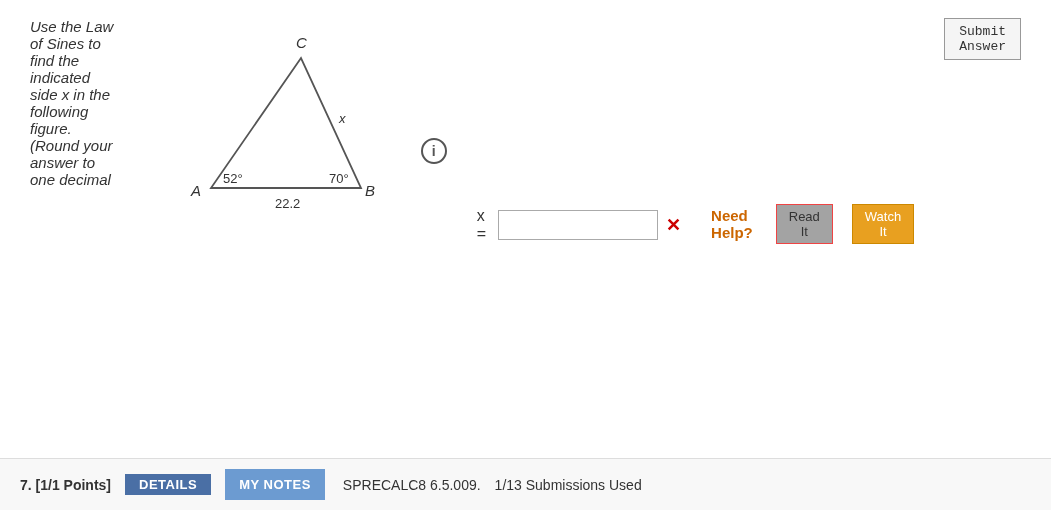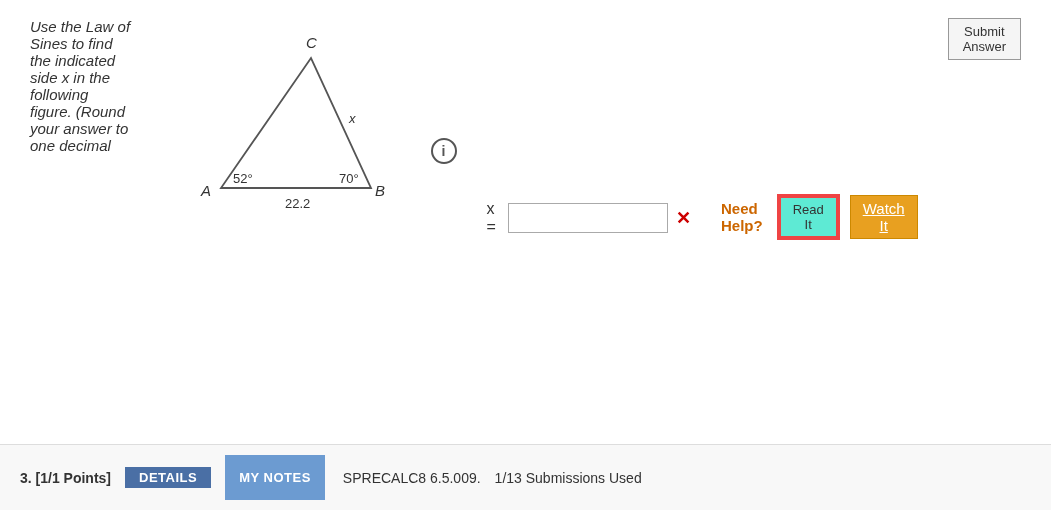--- a/index.html
+++ b/index.html
@@ -80,57 +80,57 @@
     .x-mark {
       color: #cc0000;
       font-size: 18px;
       font-weight: bold;
     }
     .need-help-row {
       display: flex;
       align-items: center;
       margin-left: 30px;
       margin-bottom: 18px;
-      gap: 10px;
+      gap: 19px;
     }
     .need-help-label {
       font-size: 15px;
       font-weight: bold;
       color: #cc6600;
       margin-right: 4px;
     }
     .read-it-btn {
-      background: #5eead4;
-      border: 4px solid #ef4444;
+      background: #a3a3a3;
+      border: 1px solid #ef4444;
       padding: 4px 12px;
       font-size: 13px;
       cursor: pointer;
       color: #333;
     }
     .watch-it-btn {
       background: #e8a020;
       border: 1px solid #cc8800;
       padding: 4px 12px;
-      font-size: 15px;
+      font-size: 13px;
       cursor: pointer;
       color: #fff;
       font-weight: 500;
-      text-decoration: underline;
     }
     .submit-row {
       margin-left: 30px;
       margin-bottom: 10px;
     }
     .submit-btn {
       background: #f5f5f5;
       border: 1px solid #999;
       padding: 5px 14px;
       font-size: 13px;
       cursor: pointer;
       color: #333;
+      font-family: Liberation Mono, monospace;
     }
     .bottom-bar {
       background: #f8f8f8;
       border-top: 1px solid #ddd;
       padding: 10px 20px;
       display: flex;
       align-items: center;
       gap: 14px;
       min-height: 52px;
     }
@@ -146,21 +146,21 @@
       padding: 3px 14px;
       font-size: 13px;
       font-weight: bold;
       cursor: pointer;
       letter-spacing: 0.5px;
     }
     .my-notes-btn {
       background: #6c9bd1;
       color: #fff;
       border: none;
-      padding: 15px 14px;
+      padding: 8px 14px;
       font-size: 13px;
       font-weight: bold;
       cursor: pointer;
       letter-spacing: 0.5px;
     }
     .course-label {
       font-size: 14px;
       color: #333;
       margin-left: 4px;
       text-align: right;
@@ -214,18 +214,18 @@
     <button class="read-it-btn">Read It</button>
     <button class="watch-it-btn">Watch It</button>
   </div>
 
   <div class="submit-row">
     <button class="submit-btn">Submit Answer</button>
   </div>
 </div>
 
 <div class="bottom-bar">
-  <span class="points-label">3.  [1/1 Points]</span>
+  <span class="points-label">7.  [1/1 Points]</span>
   <button class="details-btn">DETAILS</button>
   <button class="my-notes-btn">MY NOTES</button>
   <span class="course-label">SPRECALC8 6.5.009.</span>
   <span class="submissions-label">1/13 Submissions Used</span>
 </div>
 
 </body></html>

